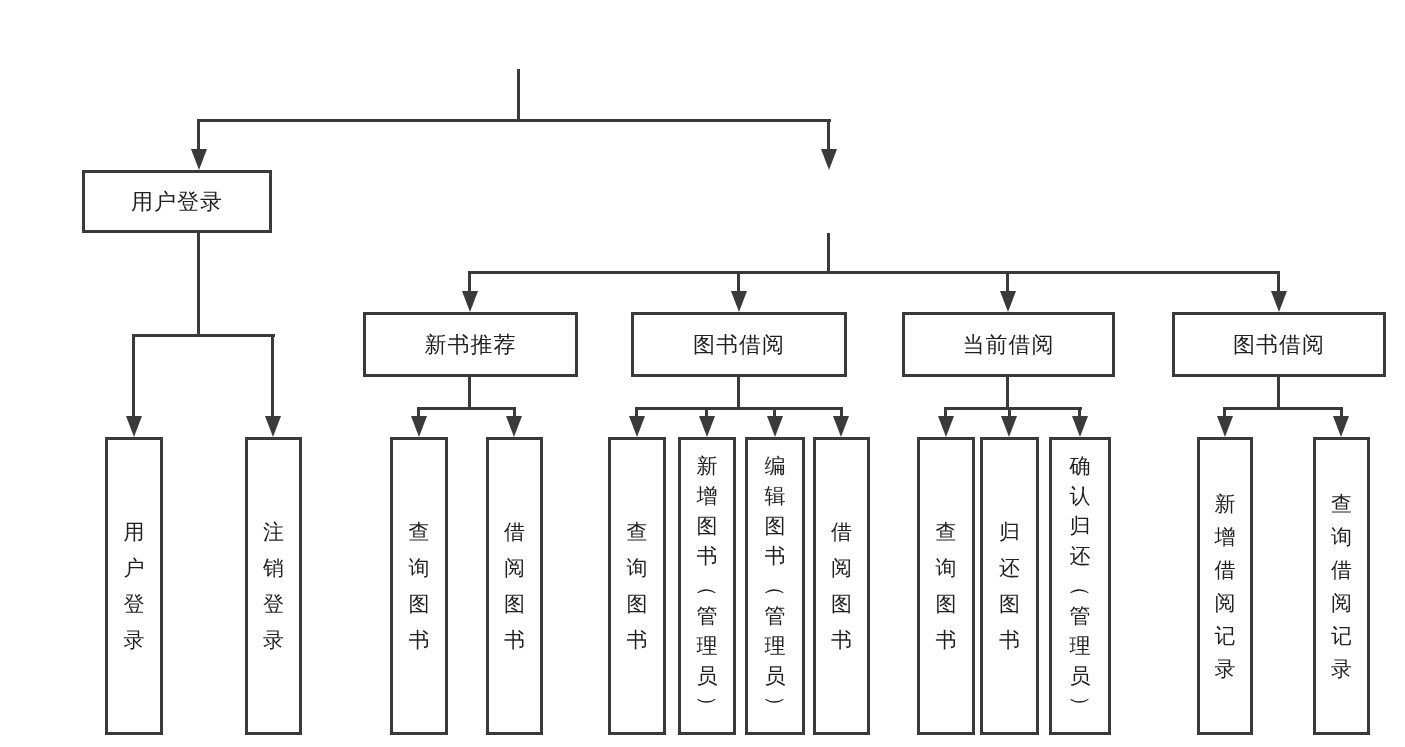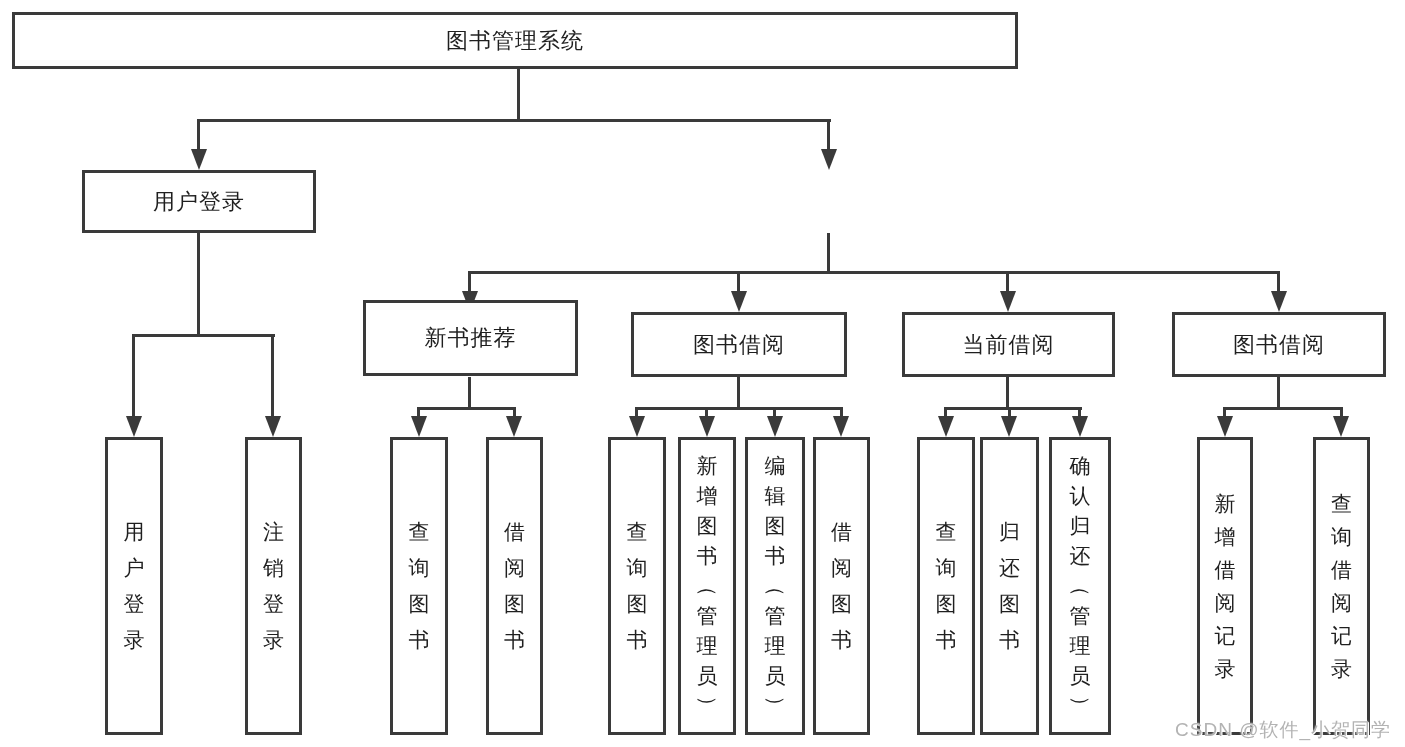--- a/index.html
+++ b/index.html
@@ -36,50 +36,49 @@
     font-size:19px;color:#b3b3b3;letter-spacing:1px;
     text-shadow:0 0 2px #fff,1px 1px 0 #fff;
     z-index:10;
   }
 </style>
 </head>
 <body>
 
 <div class="stage">
 
-  <div class="node" style="left:12px;top:12px;width:1006px;height:57px">图书管理系统</div>
 
   <div class="vline" style="left:517px;top:69px;height:52px"></div>
   <div class="hline" style="left:197px;top:119px;width:634px"></div>
   <div class="vline" style="left:197px;top:119px;height:31px"></div>
   <div class="arr" style="left:191px;top:149px"></div>
   <div class="vline" style="left:827px;top:119px;height:31px"></div>
   <div class="arr" style="left:821px;top:149px"></div>
 
-  <div class="node" style="left:82px;top:170px;width:234px;height:63px">用户登录</div>
+  <div class="node" style="left:82px;top:170px;width:190px;height:63px">用户登录</div>
 
   <div class="vline" style="left:197px;top:233px;height:104px"></div>
   <div class="hline" style="left:133px;top:334px;width:142px"></div>
   <div class="vline" style="left:132px;top:334px;height:82px"></div>
   <div class="arr" style="left:126px;top:416px"></div>
   <div class="vline" style="left:271px;top:334px;height:82px"></div>
   <div class="arr" style="left:265px;top:416px"></div>
 
   <div class="vline" style="left:827px;top:233px;height:41px"></div>
   <div class="hline" style="left:468px;top:271px;width:812px"></div>
   <div class="vline" style="left:468px;top:271px;height:22px"></div>
   <div class="arr" style="left:462px;top:291px"></div>
   <div class="vline" style="left:737px;top:271px;height:22px"></div>
   <div class="arr" style="left:731px;top:291px"></div>
   <div class="vline" style="left:1006px;top:271px;height:22px"></div>
   <div class="arr" style="left:1000px;top:291px"></div>
   <div class="vline" style="left:1277px;top:271px;height:22px"></div>
   <div class="arr" style="left:1271px;top:291px"></div>
 
-  <div class="node" style="left:363px;top:300px;width:215px;height:76px">新书推荐</div>
+  <div class="node" style="left:363px;top:312px;width:215px;height:65px">新书推荐</div>
   <div class="node" style="left:902px;top:312px;width:213px;height:65px">当前借阅</div>
   <div class="node" style="left:631px;top:312px;width:216px;height:65px">图书借阅</div>
   <div class="node" style="left:1172px;top:312px;width:214px;height:65px">图书借阅</div>
 
   <div class="vline" style="left:468px;top:377px;height:33px"></div>
   <div class="hline" style="left:417px;top:407px;width:99px"></div>
   <div class="vline" style="left:417px;top:407px;height:12px"></div>
   <div class="arr" style="left:411px;top:416px"></div>
   <div class="vline" style="left:513px;top:407px;height:12px"></div>
   <div class="arr" style="left:506px;top:416px"></div>
@@ -206,15 +205,14 @@
     </div>
   <div class="node leaf vtext" style="left: 1313px; top: 437px; width: 57px; height: 298px; gap: 9px;">
       <div>查</div>
       <div>询</div>
       <div>借</div>
       <div>阅</div>
       <div>记</div>
       <div>录</div>
     </div>
 
-  <div class="watermark">CSDN @软件_小贺同学</div>
 
 </div>
 
 </body></html>

